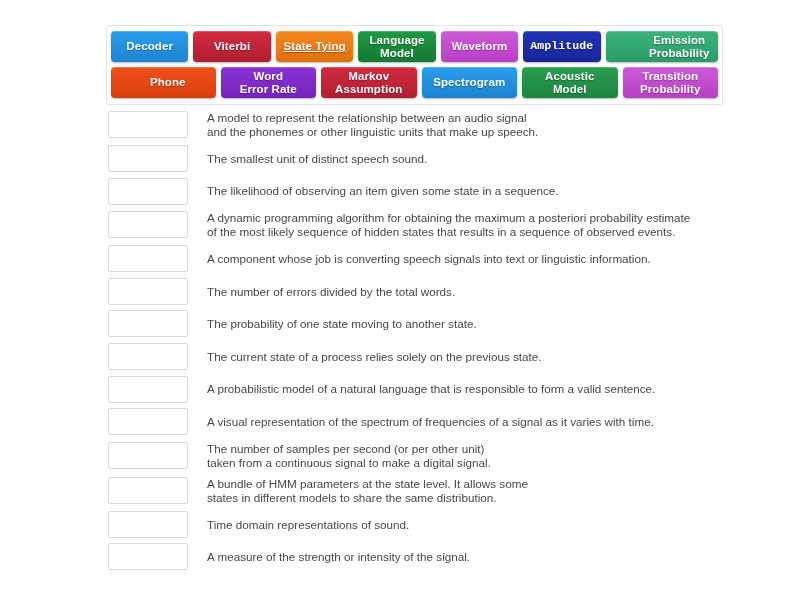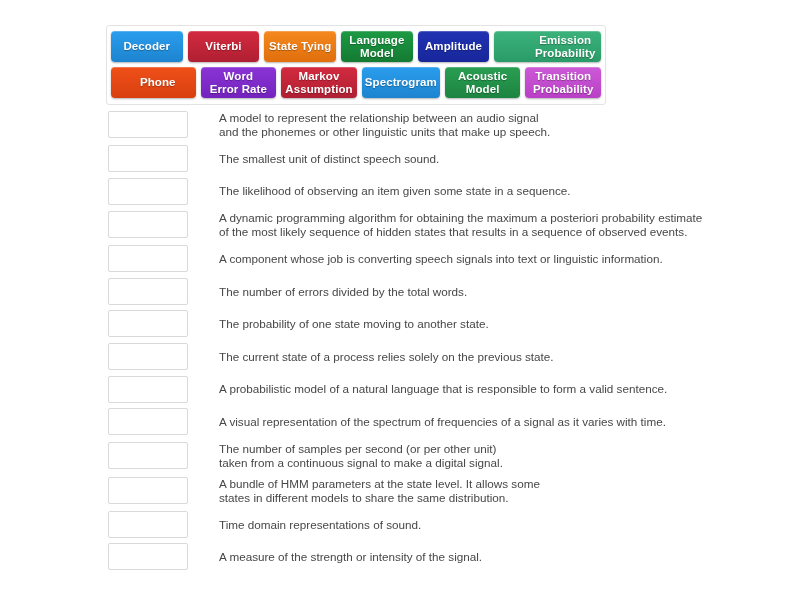--- a/index.html
+++ b/index.html
@@ -19,21 +19,21 @@
     width: 800px;
     height: 600px;
     background: #ffffff;
   }
 
   
   #tile-bank {
     position: absolute;
     left: 106px;
     top: 25px;
-    width: 500px;
+    width: 617px;
     padding: 5px 4px 6px 4px;
     background: #ffffff;
     border: 1px solid #e3e3e3;
     border-radius: 3px;
     display: flex;
     flex-direction: column;
     gap: 5px;
   }
 
   .tile-row {
@@ -81,41 +81,42 @@
     width: 80px;
     min-width: 80px;
     height: 27px;
     background: #ffffff;
     border: 1px solid #d9d9d9;
     border-radius: 2px;
     cursor: pointer;
   }
 
   .definition {
-    margin-left: 31px;
+    margin-left: 19px;
     color: #474747;
     font-size: 11.7px;
     line-height: 14.2px;
     white-space: pre-line;
     padding-top: 1px;
   }
 </style>
 </head>
 <body>
 
 <div id="app">
 
   <div id="tile-bank">
       <div class="tile-row">
         <div class="tile" style="background: linear-gradient(rgb(42, 157, 237) 0%, rgb(29, 132, 207) 100%);">Decoder</div>
         <div class="tile" style="background: linear-gradient(rgb(211, 42, 63) 0%, rgb(176, 31, 50) 100%);">Viterbi</div>
-        <div class="tile" style="background: linear-gradient(rgb(245, 136, 31) 0%, rgb(224, 111, 12) 100%);">State Tying</div>
+        <div class="tile" style="background: linear-gradient(rgb(245, 136, 31) 0%, rgb(224, 111, 12) 100%); text-decoration: underline;">State Tying</div>
         <div class="tile" style="background: linear-gradient(rgb(29, 154, 67) 0%, rgb(20, 122, 51) 100%);">Language
 Model</div>
-        <div class="tile" style="background: linear-gradient(rgb(34, 51, 179) 0%, rgb(23, 38, 154) 100%);">Amplitude</div>
+        <div class="tile" style="background: linear-gradient(rgb(204, 90, 214) 0%, rgb(185, 63, 198) 100%);">Waveform</div>
+        <div class="tile" style="background: linear-gradient(rgb(34, 51, 179) 0%, rgb(23, 38, 154) 100%); font-family: Liberation Mono, monospace;">Amplitude</div>
         <div class="tile" style="background: linear-gradient(rgb(59, 178, 123) 0%, rgb(42, 155, 104) 100%); padding-left: 38px;">Emission
 Probability</div>
       </div>
       <div class="tile-row">
         <div class="tile" style="background: linear-gradient(rgb(240, 80, 26) 0%, rgb(216, 63, 13) 100%); padding-left: 12px;">Phone</div>
         <div class="tile" style="background: linear-gradient(rgb(138, 51, 214) 0%, rgb(116, 35, 189) 100%);">Word
 Error Rate</div>
         <div class="tile" style="background: linear-gradient(rgb(211, 42, 63) 0%, rgb(176, 31, 50) 100%);">Markov
 Assumption</div>
         <div class="tile" style="background: linear-gradient(rgb(42, 157, 237) 0%, rgb(29, 132, 207) 100%);">Spectrogram</div>

